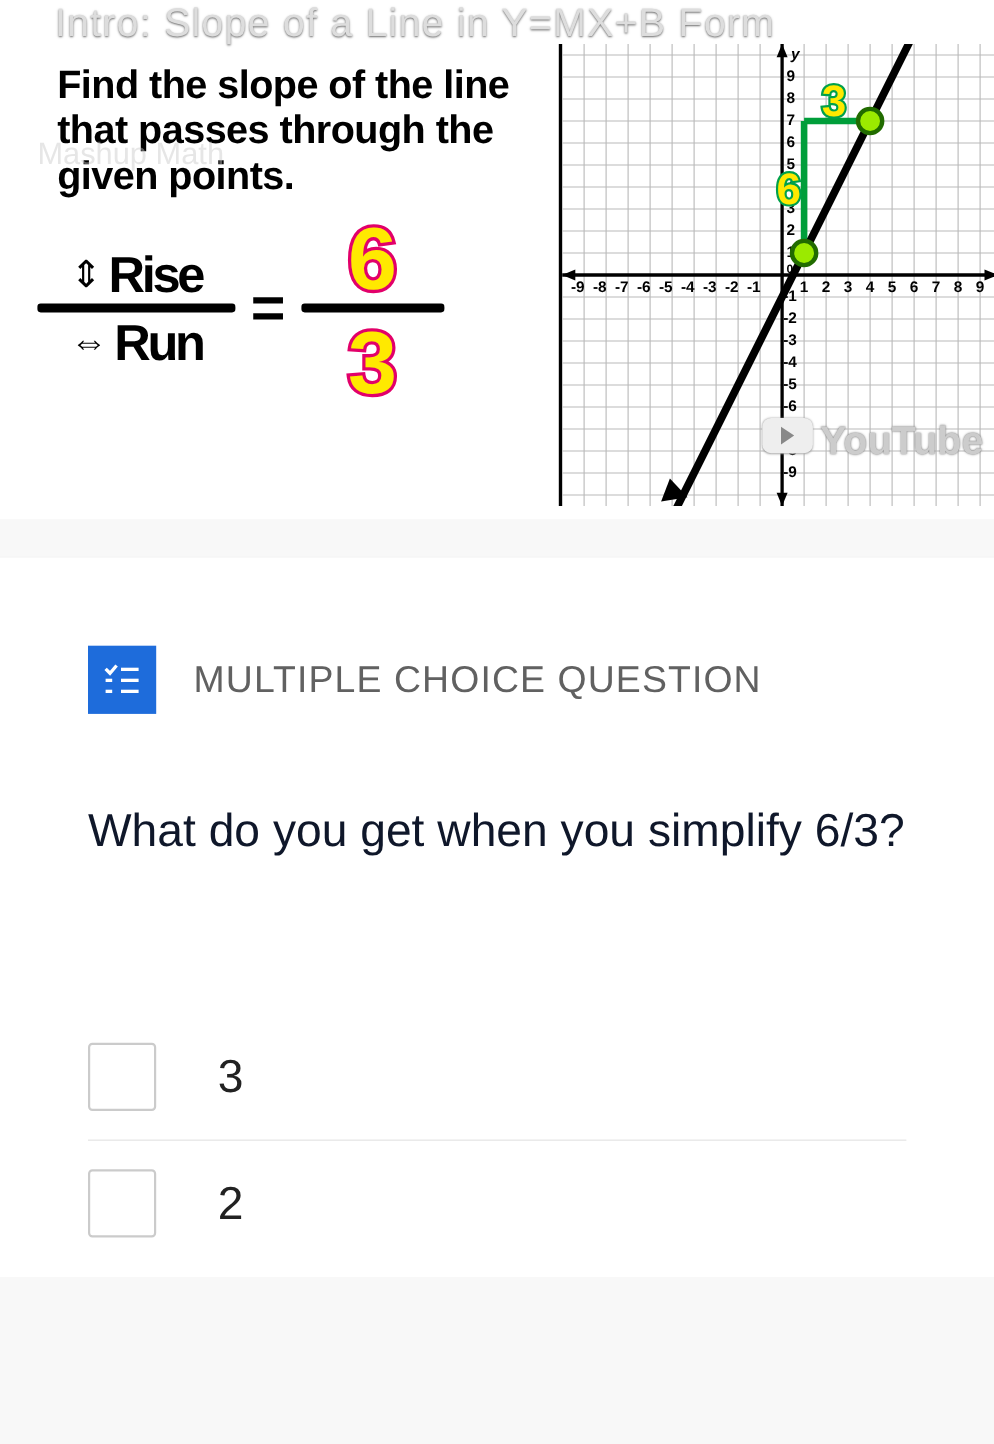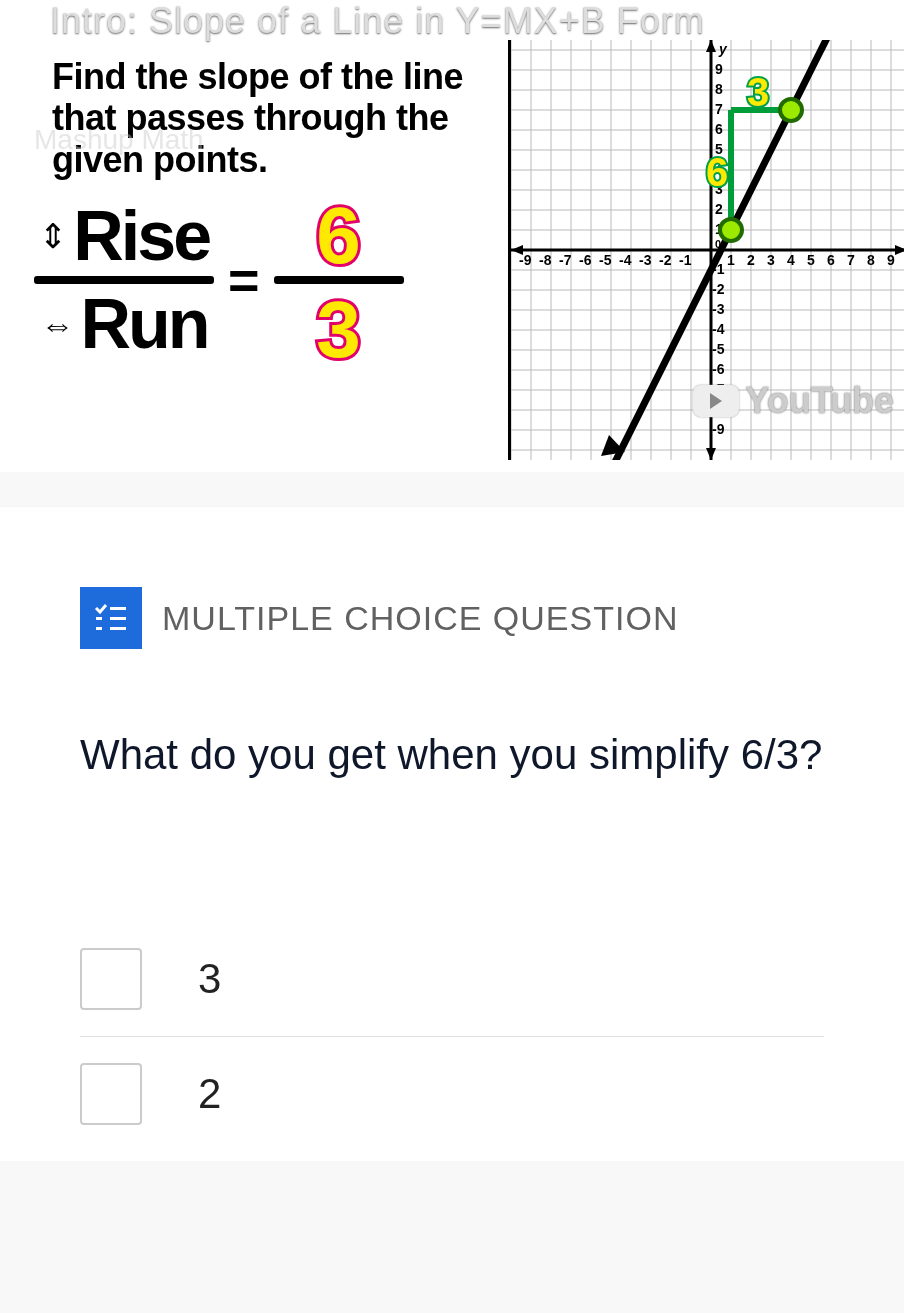--- a/index.html
+++ b/index.html
@@ -67,21 +67,21 @@
     }
     .formula .rise, .formula .run {
       display: flex;
       align-items: center;
       gap: 6px;
       font-family: "Arial Black", Arial, sans-serif;
       font-weight: 900;
       color: #000;
     }
     .formula .rise .label, .formula .run .label {
-      font-size: 70px;
+      font-size: 46px;
       letter-spacing: -3px;
     }
     .formula .arrow-ud, .formula .arrow-lr {
       font-size: 34px;
       font-weight: 400;
     }
     .underline {
       width: 180px;
       height: 8px;
       background: #000;
@@ -113,21 +113,21 @@
     }
     .yt-mark {
       position: absolute;
       right: 10px;
       bottom: 50px;
       color: #ccc;
       font-size: 36px;
       font-weight: 700;
       text-shadow: 0 0 2px #666;
       display: flex;
-      align-items: center;
+      align-items: flex-start;
       gap: 6px;
       z-index: 5;
     }
     .yt-play {
       width: 46px;
       height: 32px;
       background: #eee;
       border-radius: 8px;
       display: flex;
       align-items: center;
@@ -166,21 +166,21 @@
       margin: 34px 0 0 0;
       width: 904px;
       background: #fff;
       padding: 80px 80px 10px 80px;
       border-top: 1px solid rgba(0,0,0,0.04);
       box-shadow: 0 1px 0 rgba(0,0,0,0.03);
     }
     .q-header {
       display: flex;
       align-items: center;
-      gap: 20px;
+      gap: 34px;
       margin-bottom: 80px;
     }
     .mc-icon {
       width: 62px;
       height: 62px;
       background: #1e6cdb;
       display: flex;
       align-items: center;
       justify-content: center;
     }

